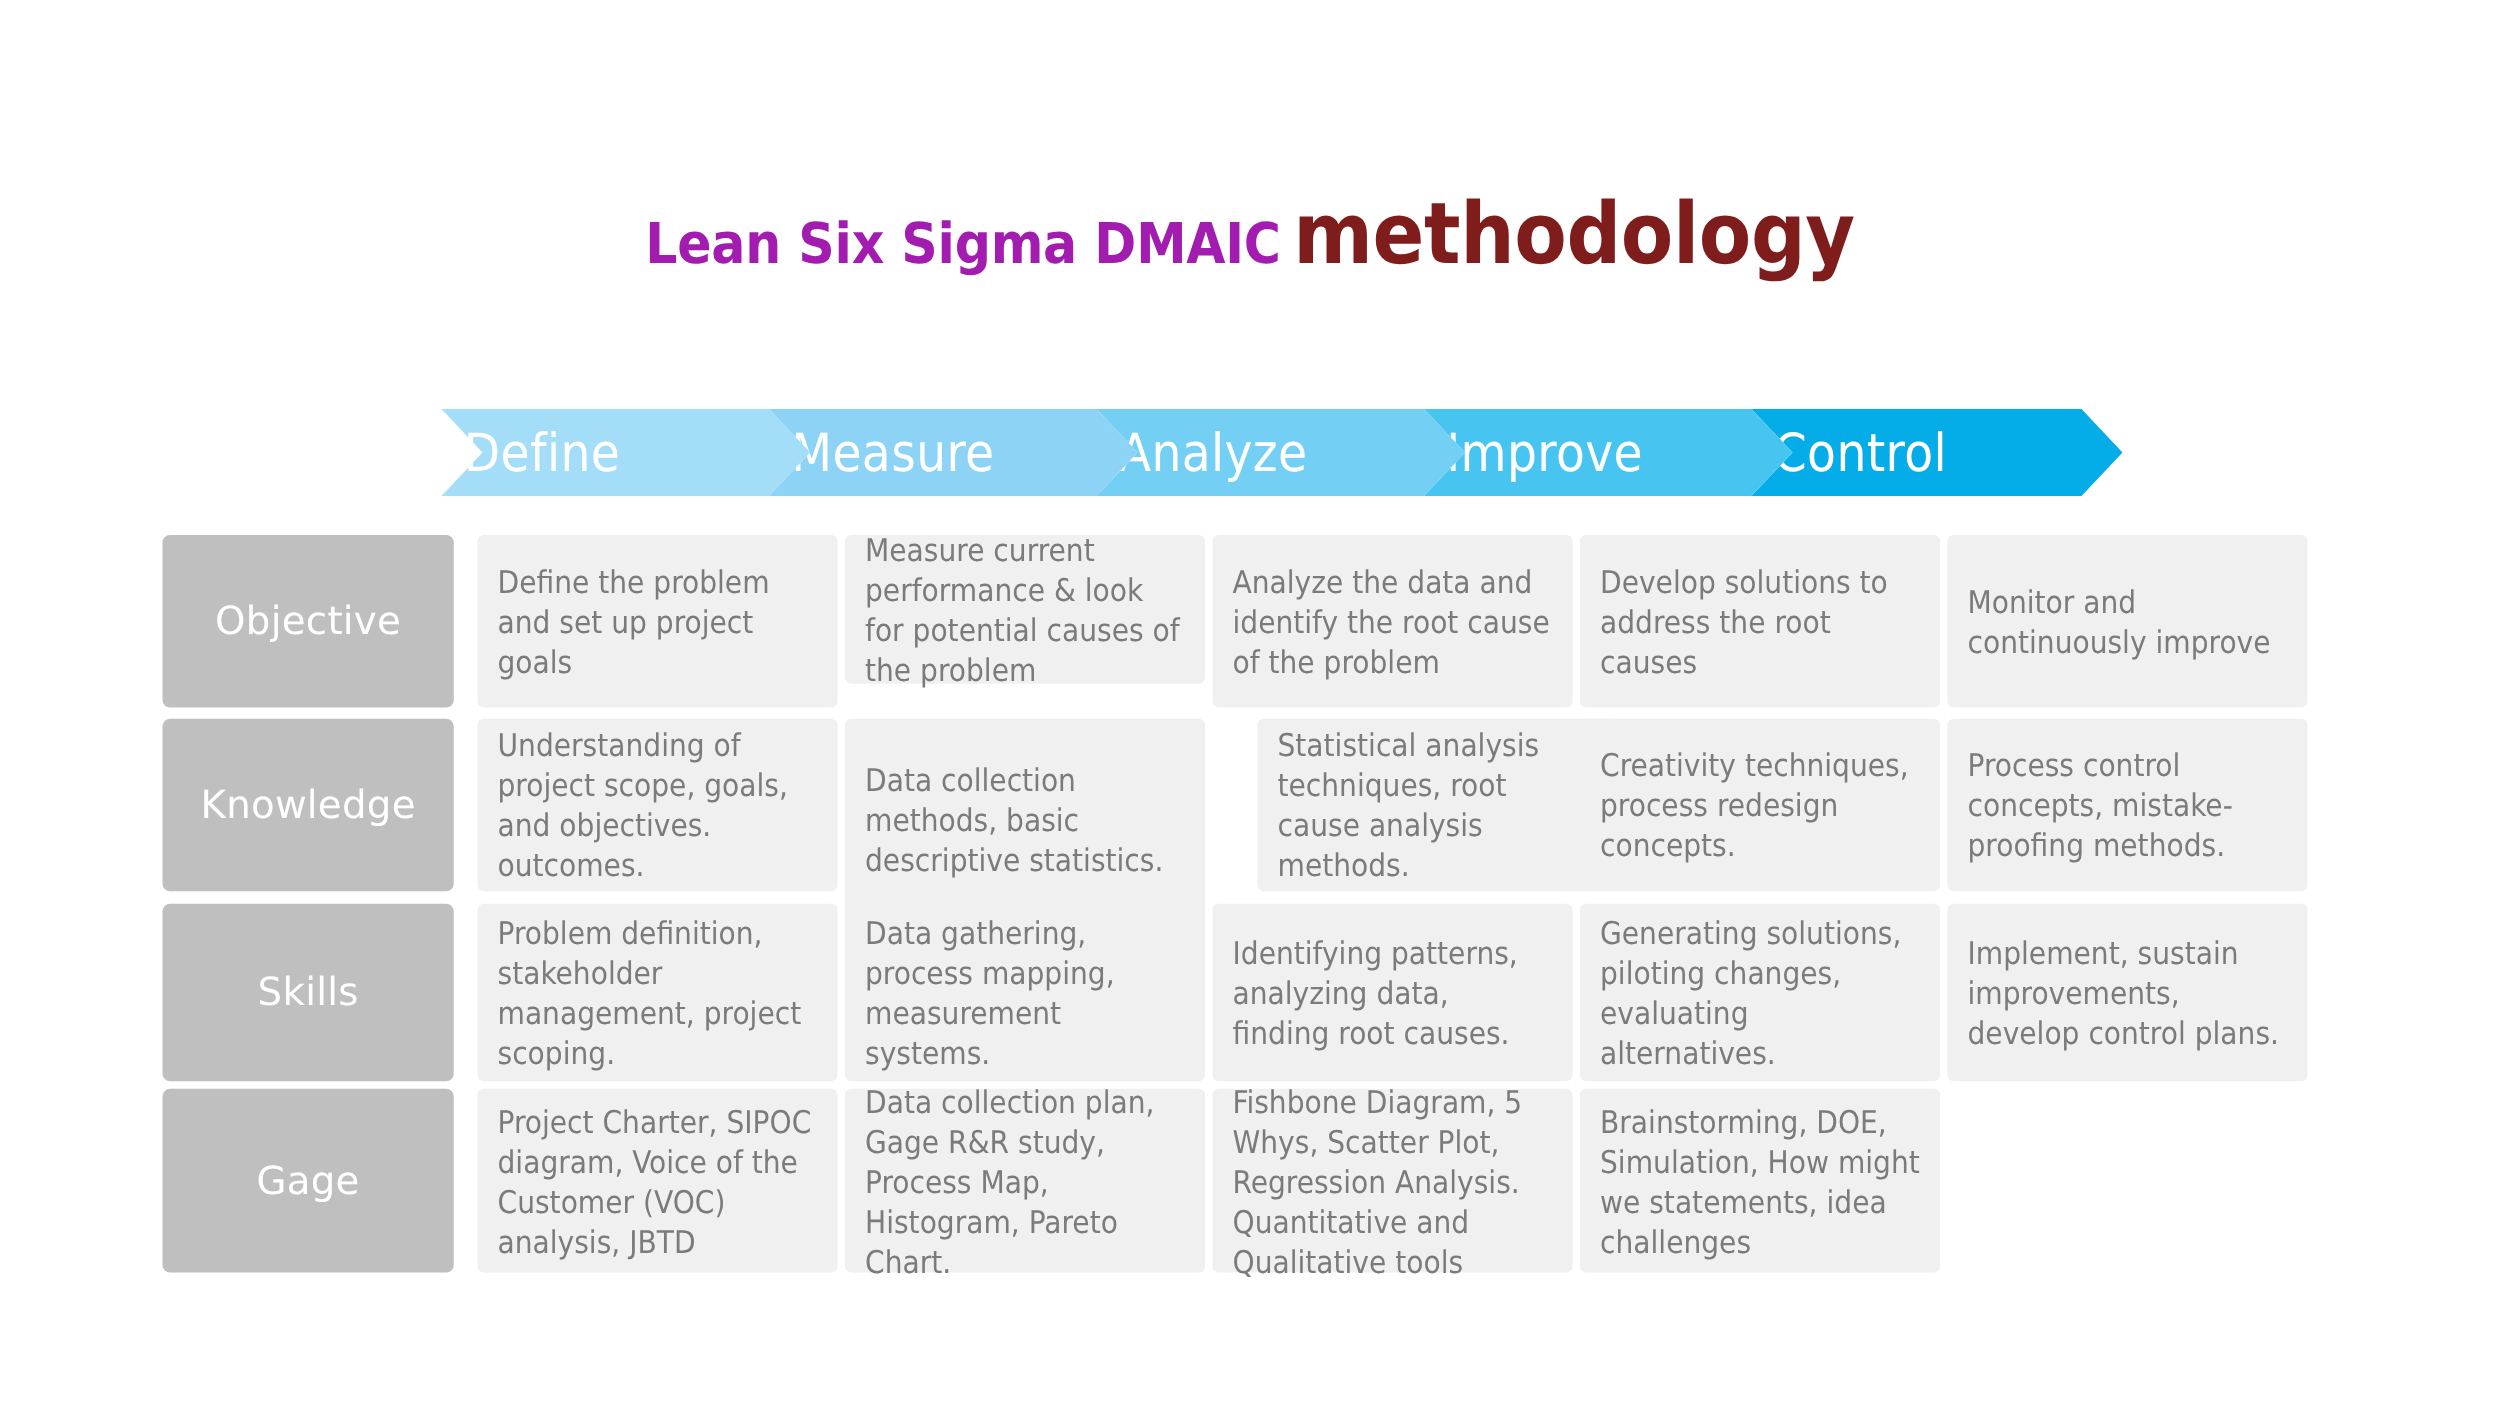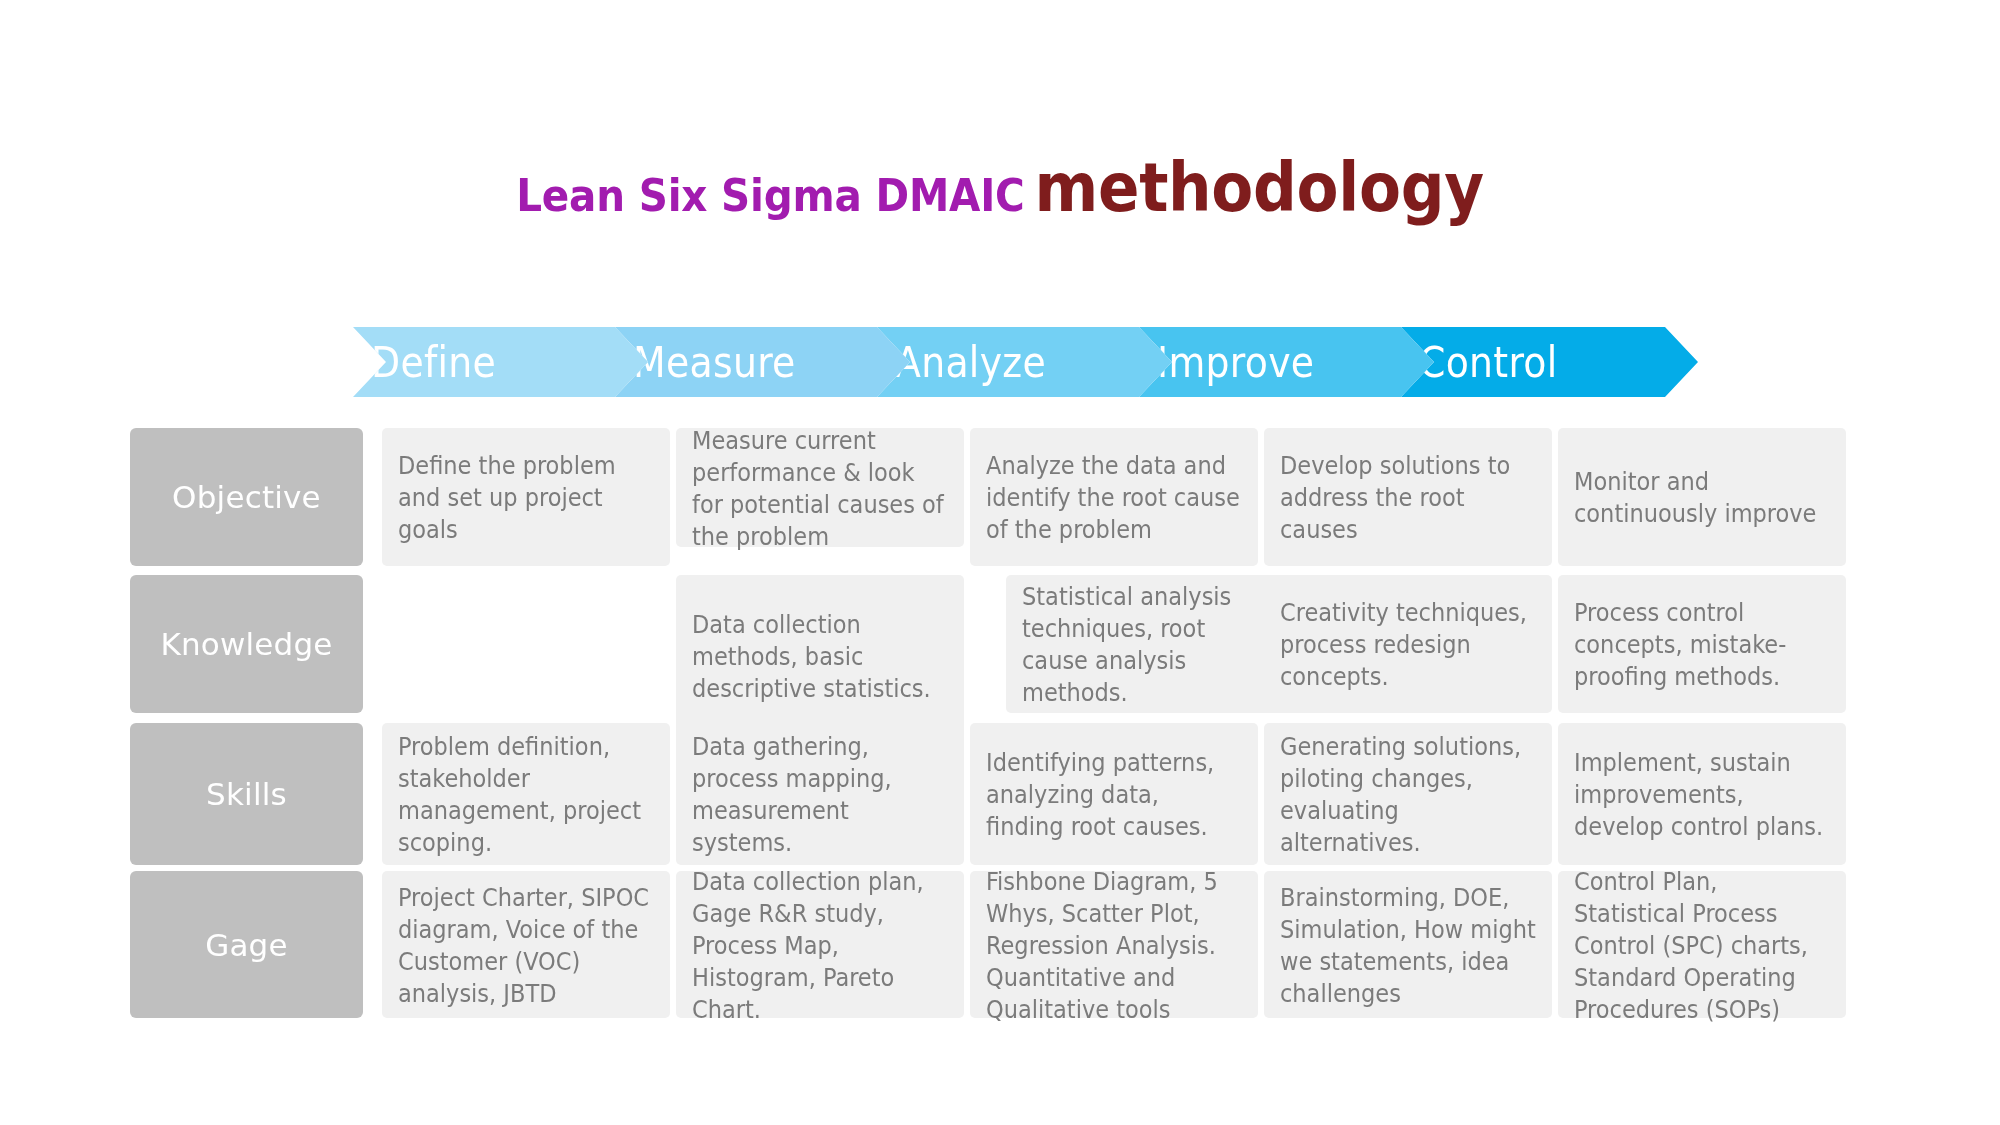--- a/index.html
+++ b/index.html
@@ -150,20 +150,23 @@
         <span class="cell-text">Develop solutions to address the root causes</span>
       </div>
       <div class="cell" style="left: 1428px; width: 288px; height: 138px; display: flex; align-items: center;">
         <span class="cell-text">Monitor and continuously improve</span>
       </div>
     </div>
     <div class="matrix-row" style="top: 147px; height: 138px; width: 1716px;">
       <div class="row-label" style="height: 138px;">
         <span class="row-label-text">Knowledge</span>
       </div>
+      <div class="cell" style="left: 252px; width: 288px; height: 138px; display: flex; align-items: center;">
+        <span class="cell-text">Understanding of project scope, goals, and objectives. outcomes.</span>
+      </div>
       <div class="cell" style="left: 546px; width: 288px; height: 162px; display: flex; align-items: center;">
         <span class="cell-text">Data collection methods, basic descriptive statistics.</span>
       </div>
       <div class="cell" style="left: 876px; width: 288px; height: 138px; display: flex; align-items: center;">
         <span class="cell-text">Statistical analysis techniques, root cause analysis methods.</span>
       </div>
       <div class="cell" style="left: 1134px; width: 288px; height: 138px; display: flex; align-items: center;">
         <span class="cell-text">Creativity techniques, process redesign concepts.</span>
       </div>
       <div class="cell" style="left: 1428px; width: 288px; height: 138px; display: flex; align-items: center;">
@@ -199,17 +202,14 @@
       </div>
       <div class="cell" style="left: 546px; width: 288px; height: 147px; display: flex; align-items: center;">
         <span class="cell-text">Data collection plan, Gage R&amp;R study, Process Map, Histogram, Pareto Chart.</span>
       </div>
       <div class="cell" style="left: 840px; width: 288px; height: 147px; display: flex; align-items: center;">
         <span class="cell-text">Fishbone Diagram, 5 Whys, Scatter Plot, Regression Analysis. Quantitative and Qualitative tools</span>
       </div>
       <div class="cell" style="left: 1134px; width: 288px; height: 147px; display: flex; align-items: center;">
         <span class="cell-text">Brainstorming, DOE, Simulation, How might we statements, idea challenges</span>
       </div>
-      <div class="cell" style="left: 1428px; width: 288px; height: 147px; display: flex; align-items: center;">
-        <span class="cell-text">Control Plan, Statistical Process Control (SPC) charts, Standard Operating Procedures (SOPs)</span>
-      </div>
     </div>
   </div>
 
 </body></html>

